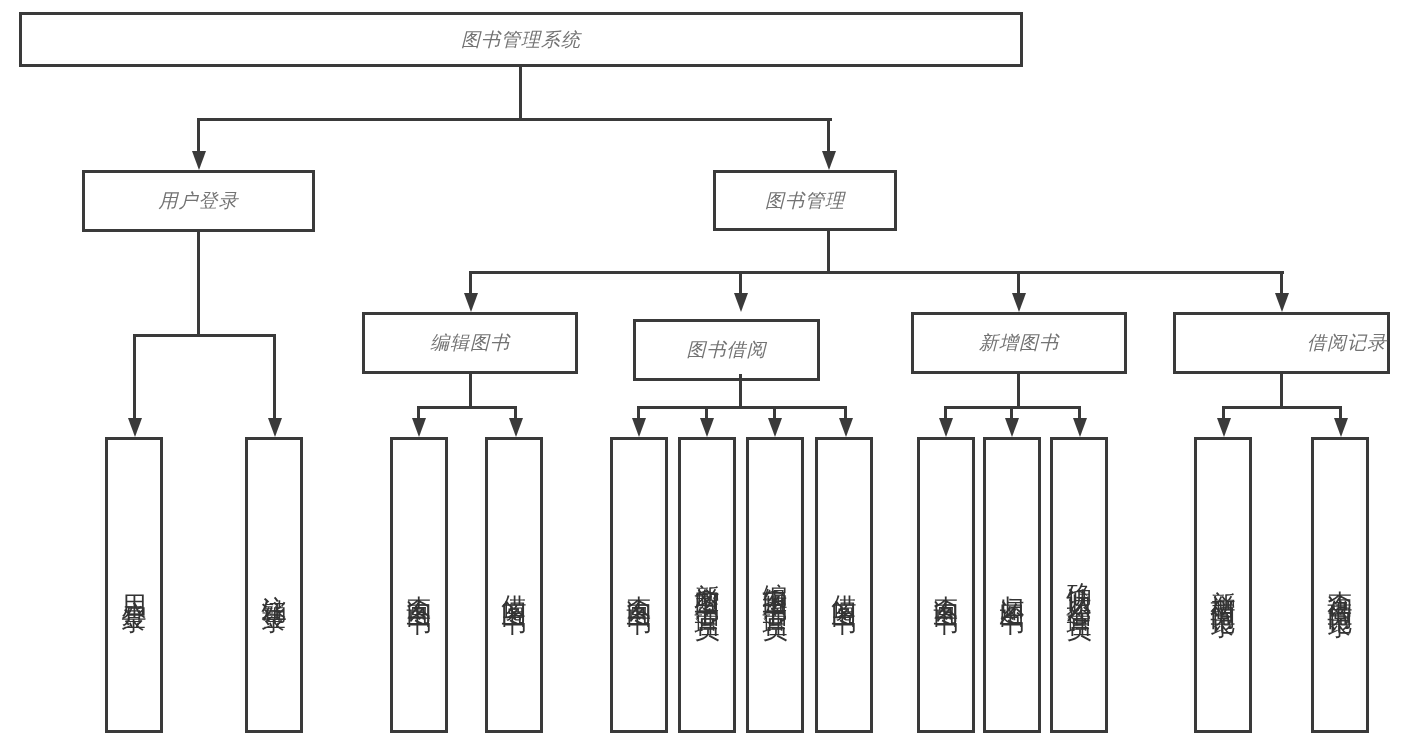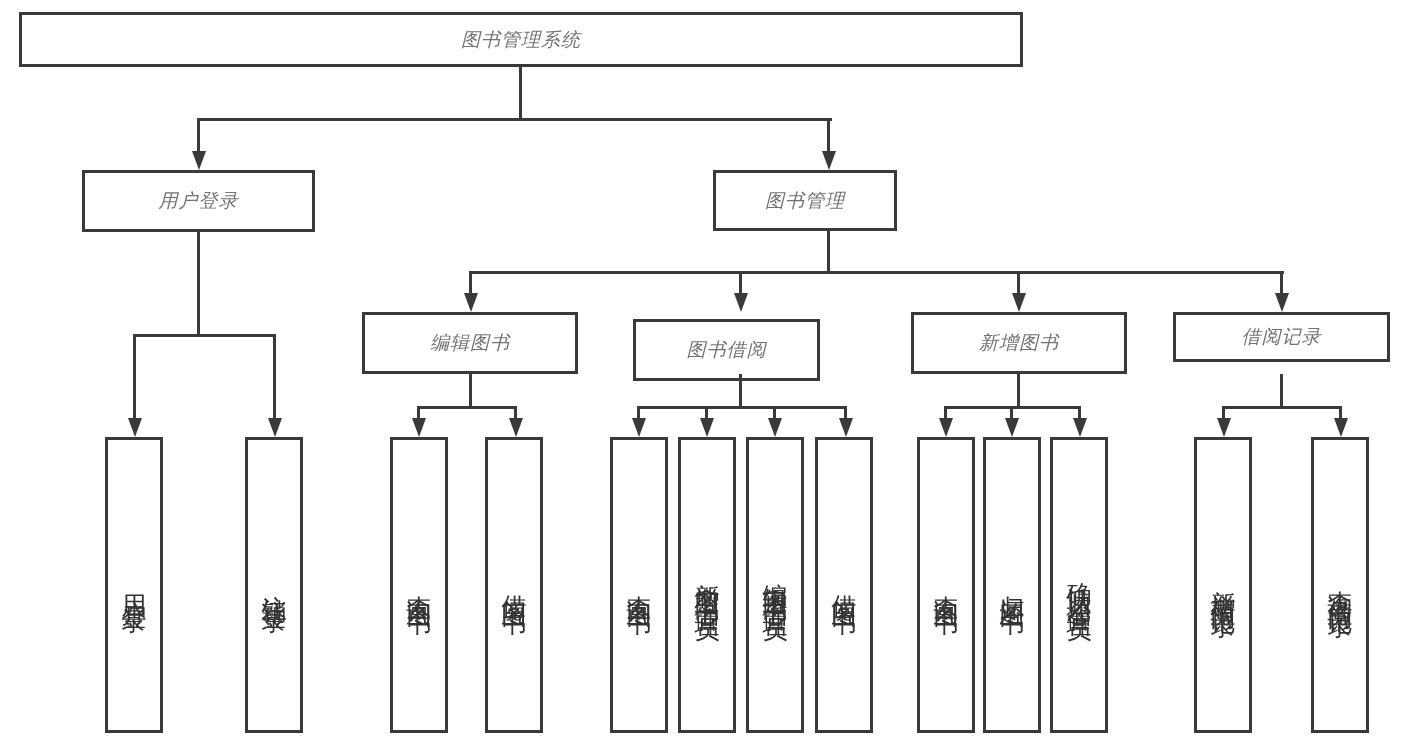--- a/index.html
+++ b/index.html
@@ -45,21 +45,21 @@
 
   <div class="node" style="left:362px;top:312px;width:216px;height:62px;">
     <span class="hlabel">编辑图书</span>
   </div>
   <div class="node" style="left:633px;top:319px;width:187px;height:62px;">
     <span class="hlabel">图书借阅</span>
   </div>
   <div class="node" style="left:911px;top:312px;width:216px;height:62px;">
     <span class="hlabel">新增图书</span>
   </div>
-  <div class="node" style="left:1173px;top:312px;width:217px;height:50px;">
+  <div class="node" style="left:1173px;top:312px;width:217px;height:62px;justify-content:flex-end;">
     <span class="hlabel">借阅记录</span>
   </div>
 
   <div class="node leaf" style="left:105px;top:437px;width:58px;height:296px;">
     <span class="vlabel">用户登录</span>
   </div>
   <div class="node leaf" style="left:245px;top:437px;width:58px;height:296px;">
     <span class="vlabel">注销登录</span>
   </div>
 

